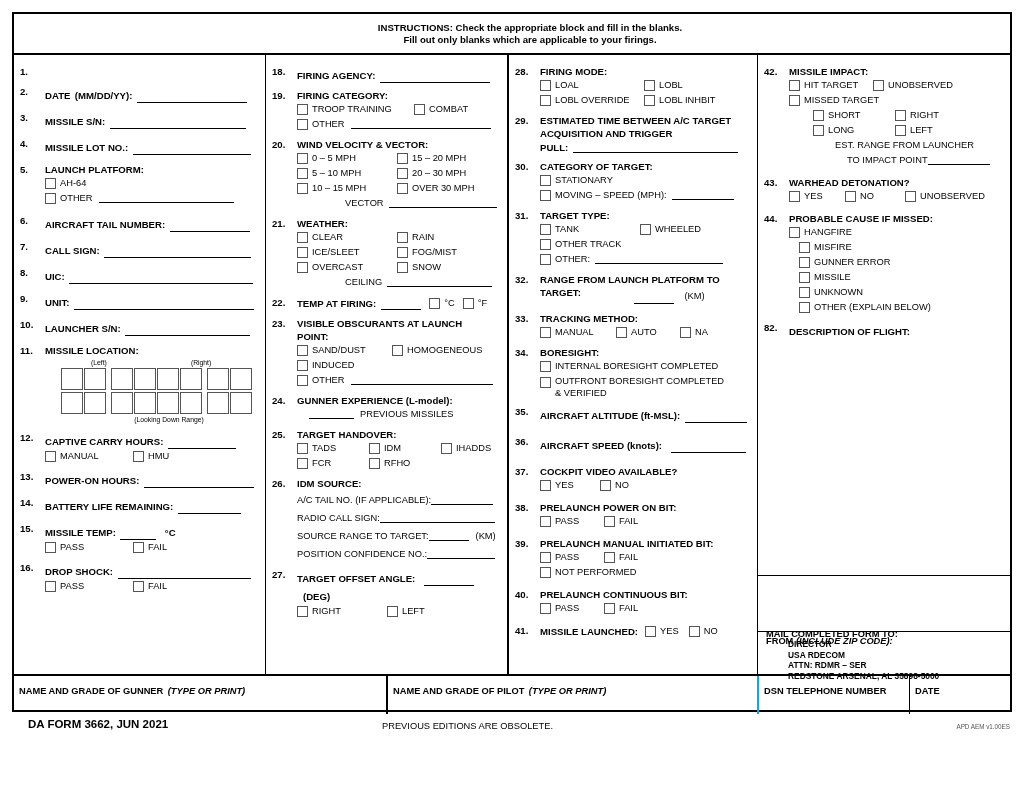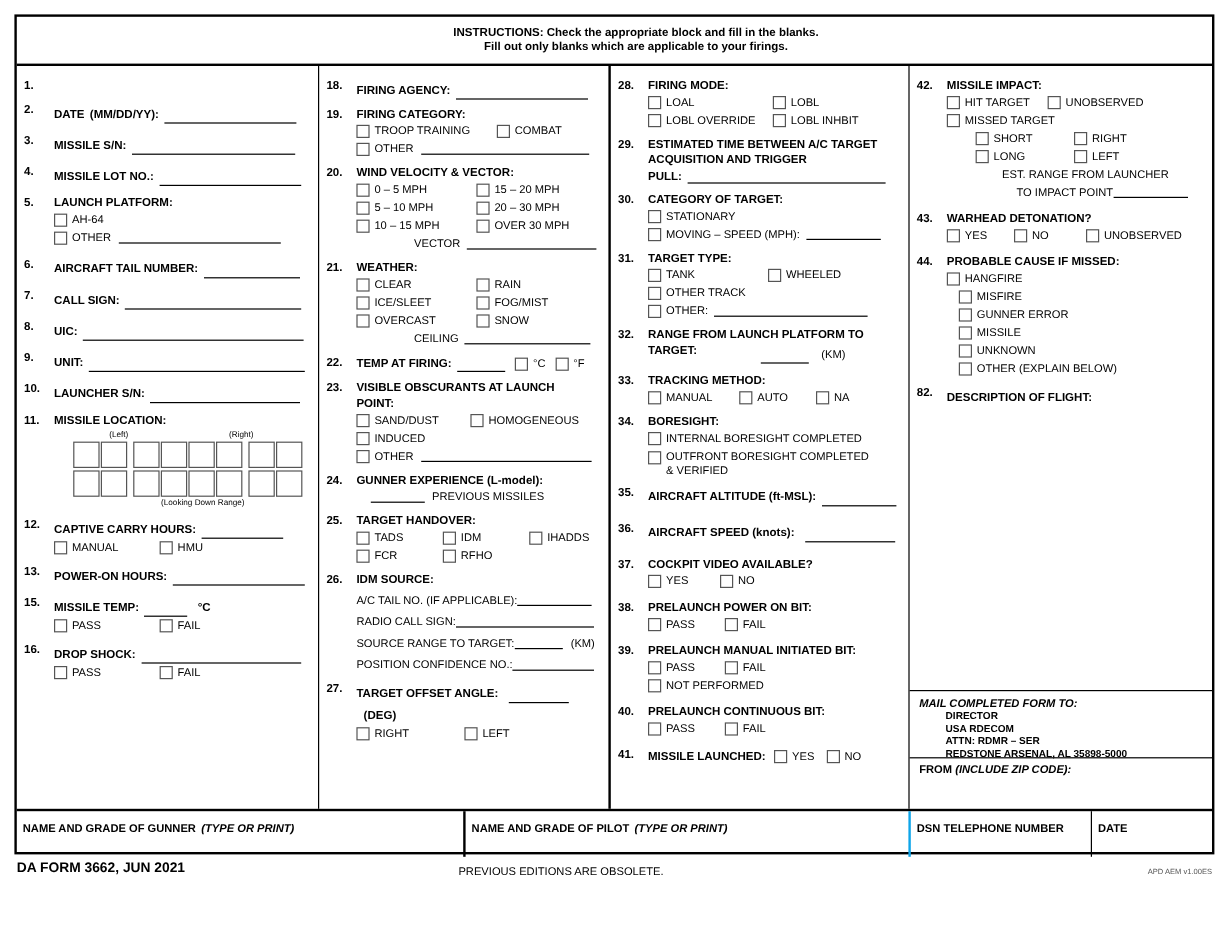--- a/index.html
+++ b/index.html
@@ -61,37 +61,37 @@
   .mlcap .r{margin-left:84px;}
   .mlrow{display:flex;margin-bottom:2px;}
   .box{width:22px;height:22px;border:1px solid #555;box-sizing:border-box;background:#fff;margin-right:1px;}
   .gap{width:4px;}
   .mlfoot{text-align:center;font-size:6.8px;width:216px;margin-top:0px;}
 
   
   .c4top{padding:6px 6px 0 6px;box-sizing:border-box;height:521px;border-bottom:1px solid #000;}
   .c4mail{padding:5px 6px 4px 8px;box-sizing:border-box;border-bottom:1px solid #000;height:56px;}
   .c4from{padding:4px 6px 0 8px;box-sizing:border-box;height:43px;}
-  .mailhdr{font-size:9.3px;font-weight:bold;font-style:italic;}
+  .mailhdr{font-size:9.3px;font-weight:bold;margin-top:48px;}
   .mailline{font-size:8.4px;font-weight:bold;margin-left:22px;line-height:10.5px;}
   .fromlbl{font-size:9.3px;font-weight:bold;}
   .fromlbl i{font-style:italic;}
 
   
   .sig{display:flex;height:38px;box-sizing:border-box;}
   .sgc{box-sizing:border-box;padding:4px 0 0 5px;}
   .s1{width:374px;border-right:2px solid #000;}
   .s2{width:371px;border-right:2px solid #0ea5e9;}
   .s3{width:151px;border-right:1px solid #000;}
   .s4{flex:1;}
   .sglbl{font-size:9.3px;font-weight:bold;}
 
   
   .foot{position:absolute;left:12px;top:718px;width:1000px;height:22px;}
-  .f-left{position:absolute;left:2px;top:0;font-size:11.5px;font-weight:bold;}
+  .f-left{position:absolute;left:16px;top:0;font-size:11.5px;font-weight:bold;}
   .f-mid{position:absolute;left:370px;top:3px;font-size:9.3px;}
   .f-right{position:absolute;right:2px;top:5px;font-size:6.3px;color:#555;}
   .mt4{margin-top:4px;}
   .mt6{margin-top:6px;}
   .mt8{margin-top:8px;}
   .mt10{margin-top:6px;}
   .mt12{margin-top:12px;}
 </style>
 </head>
 <body>
@@ -238,20 +238,25 @@
             </div>
           </div>
         </div>
 
         <div class="it mt6">
           <div class="num">13.</div>
           <div class="bdy"><span class="lbl">POWER-ON HOURS:</span>
             <span class="ln" style="width:110px"></span></div>
         </div>
 
+        <div class="it mt8">
+          <div class="num">14.</div>
+          <div class="bdy"><span class="lbl">BATTERY LIFE REMAINING:</span>
+            <span class="ln" style="width:63px"></span></div>
+        </div>
 
         <div class="it mt8">
           <div class="num">15.</div>
           <div class="bdy">
             <span class="lbl">MISSILE TEMP:</span>
             <span class="ln" style="width:36px"></span>
             <span class="lbl" style="margin-left:4px">°C</span>
             <div class="optrow">
               <span class="opt" style="width:88px">
                 <span class="cb"></span>

